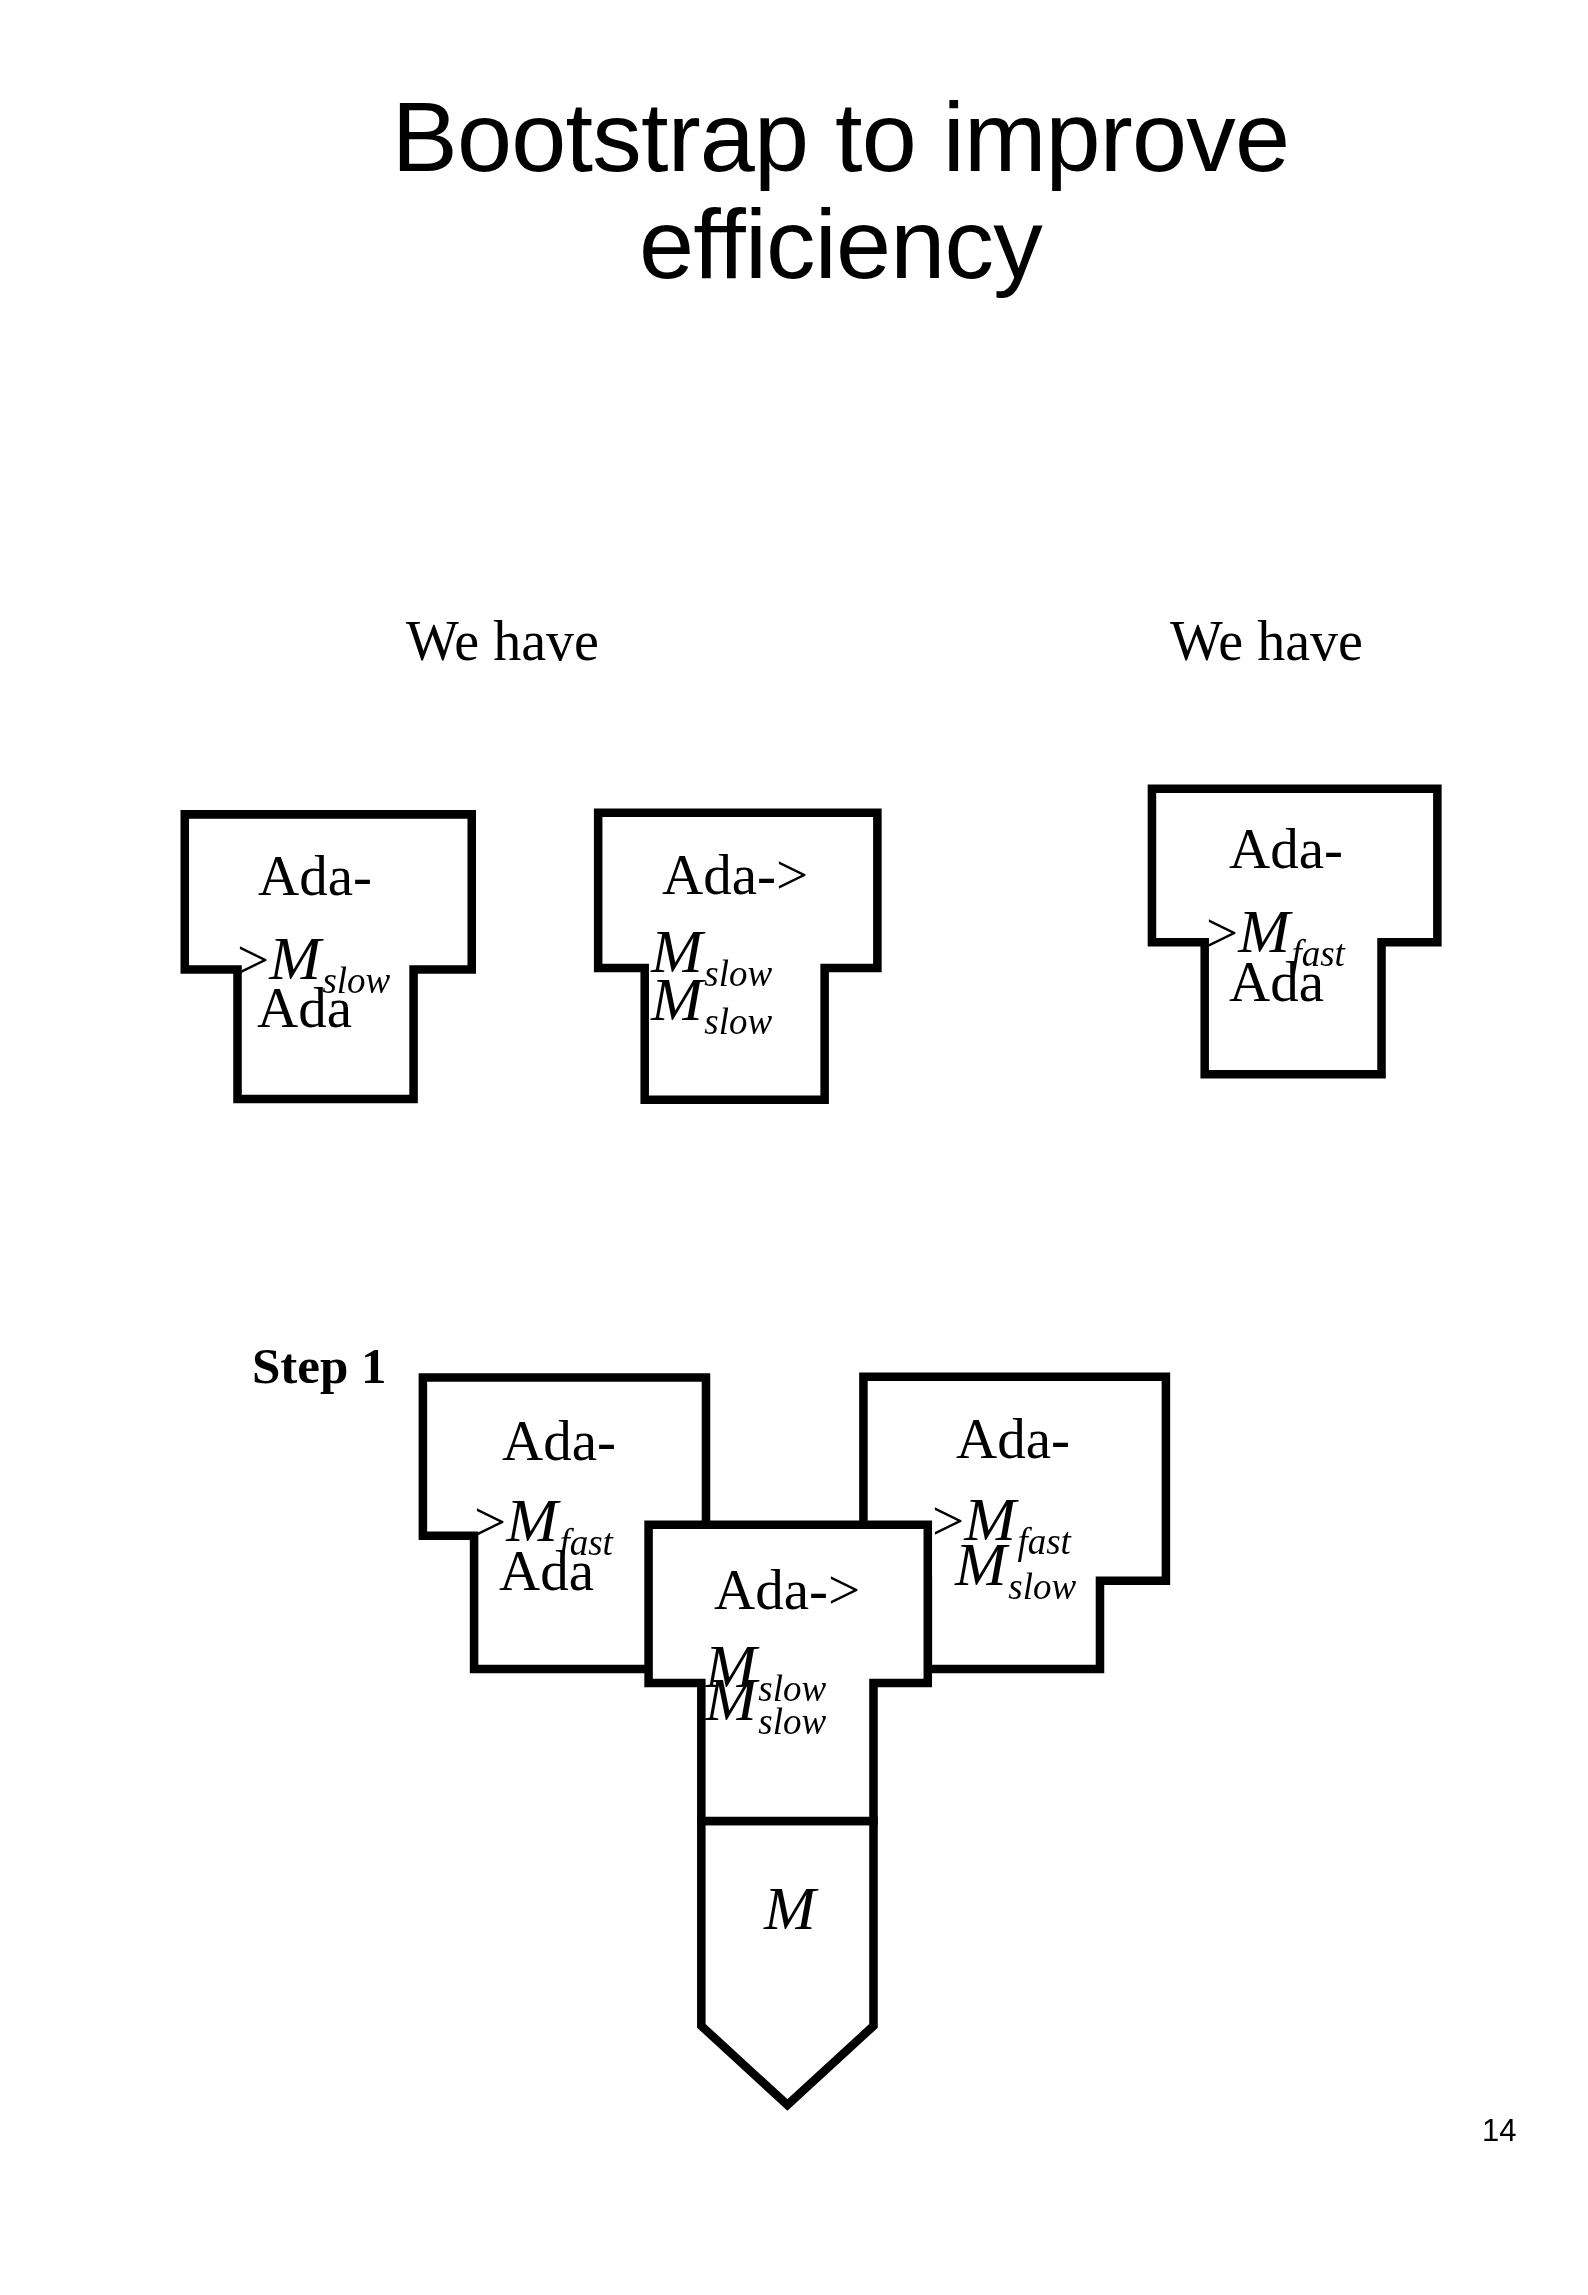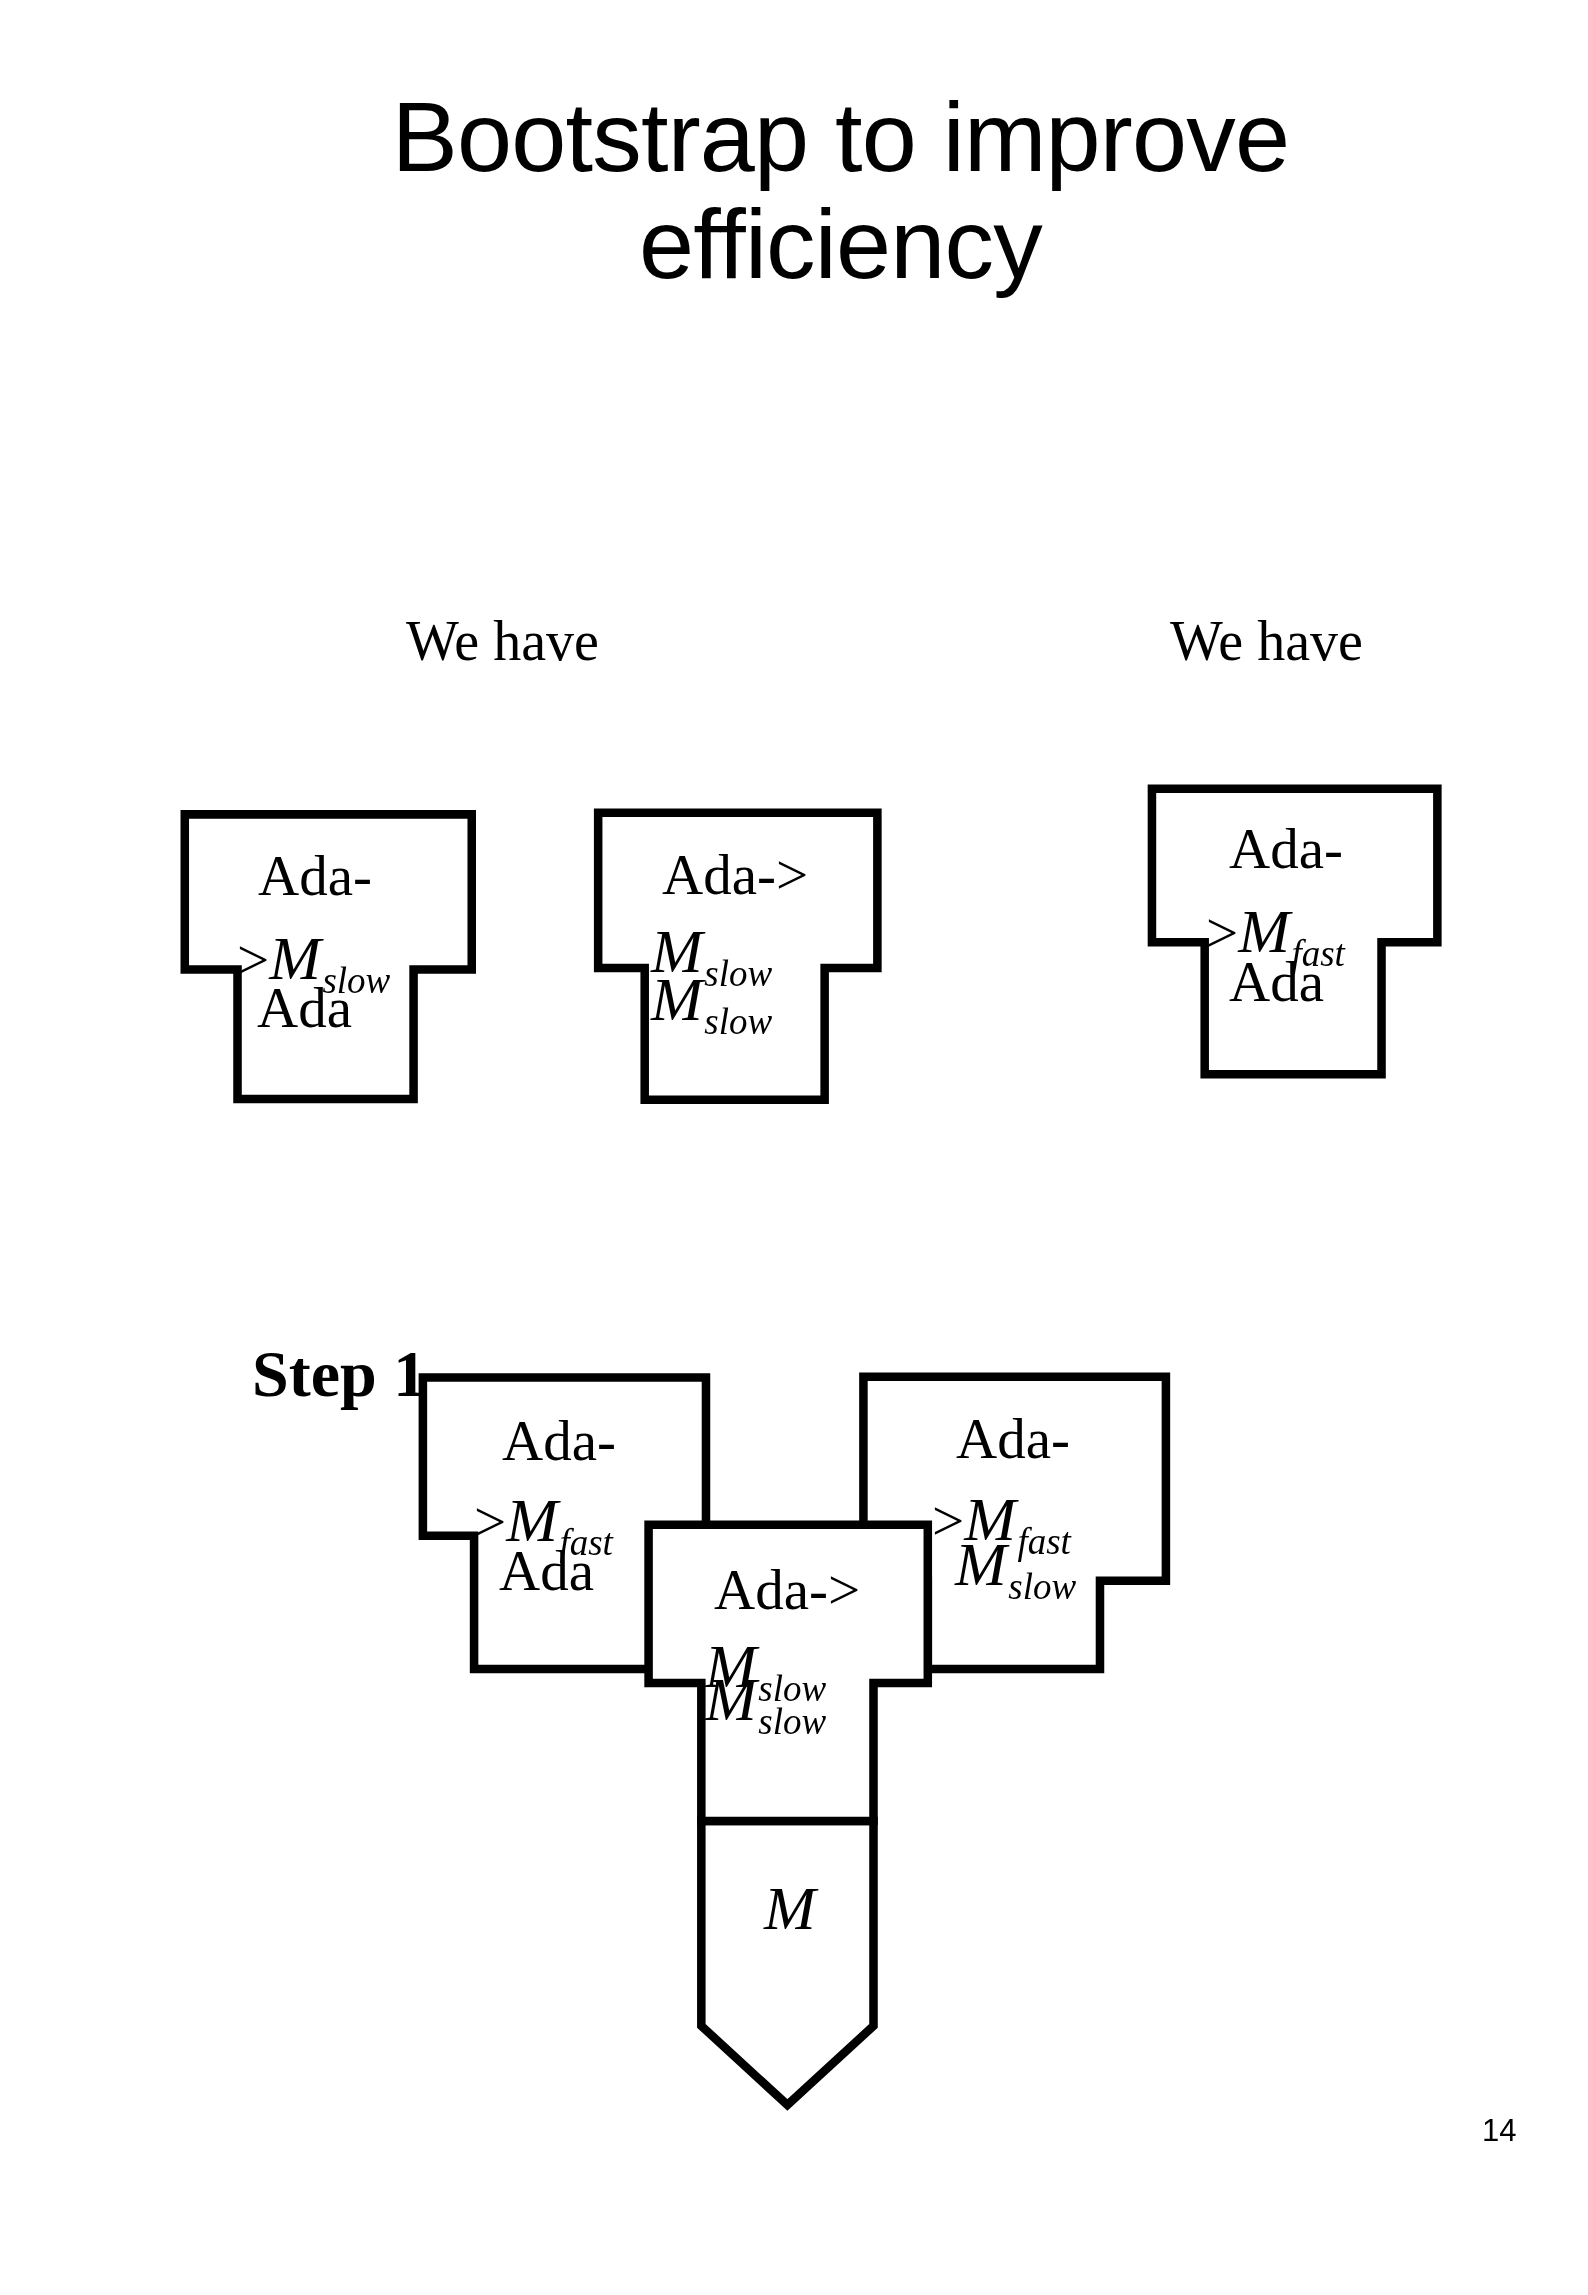--- a/index.html
+++ b/index.html
@@ -47,21 +47,21 @@
     text-align: center;
   }
   #caption-we-have { left: 365px; top: 613px; }
   #caption-we-want { left: 1129px; top: 613px; }
 
   #step-label {
     position: absolute;
     left: 211px;
     top: 1341px;
     font-family: "Liberation Serif", "DejaVu Serif", serif;
-    font-size: 66px;
+    font-size: 51px;
     font-weight: bold;
     line-height: 1;
     white-space: nowrap;
     color: #000000;
   }
 
   
   #page-number {
     position: absolute;
     left: 1441px;

